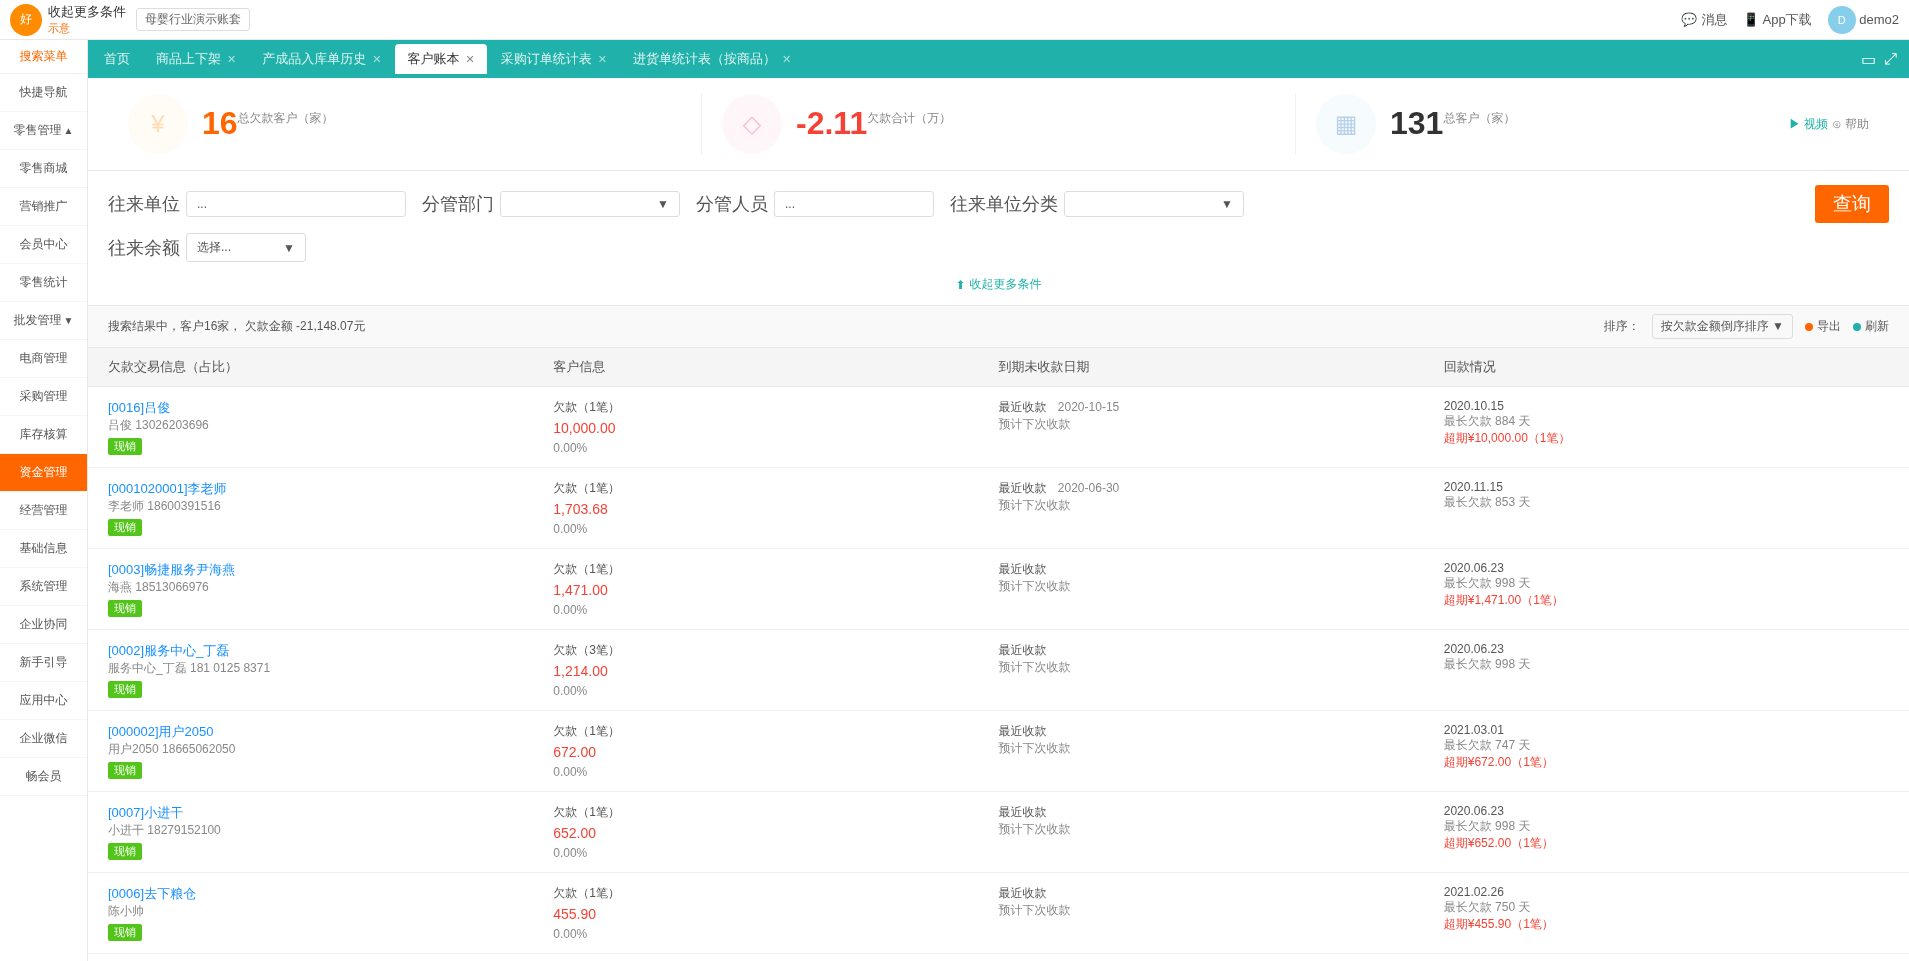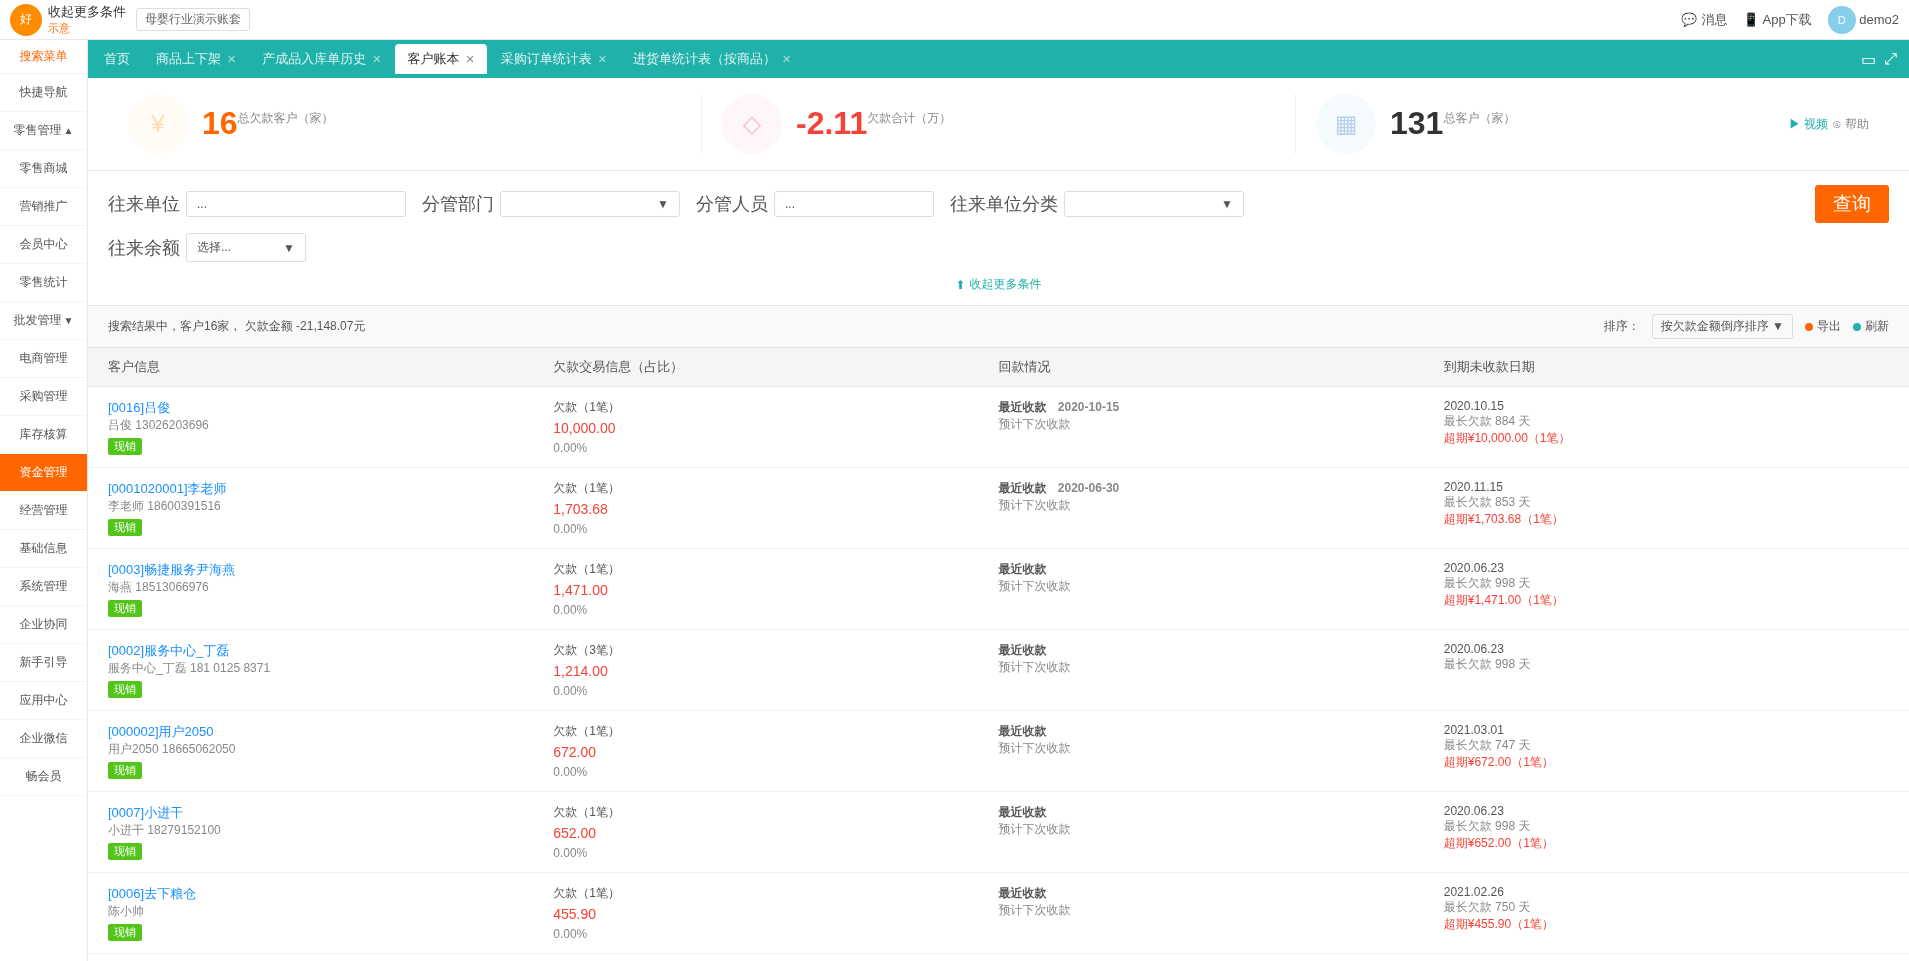--- a/index.html
+++ b/index.html
@@ -74,21 +74,21 @@
     
     .table-section { background: #fff; margin: 0; }
     .table-header { display: grid; grid-template-columns: 1fr 1fr 1fr 1fr; padding: 10px 20px; background: #f5f5f5; border-bottom: 1px solid #e8e8e8; font-size: 13px; color: #555; font-weight: 500; }
     .table-row { display: grid; grid-template-columns: 1fr 1fr 1fr 1fr; padding: 12px 20px; border-bottom: 1px solid #f0f0f0; align-items: start; }
     .customer-name { color: #1890ff; font-size: 13px; cursor: pointer; }
     .customer-phone { color: #888; font-size: 12px; }
     .status-badge { display: inline-block; background: #52c41a; color: #fff; font-size: 11px; padding: 1px 6px; border-radius: 2px; margin-top: 4px; }
     .debt-amount { color: #f44336; font-size: 14px; font-weight: 500; }
     .debt-count { color: #555; font-size: 12px; margin-bottom: 4px; }
     .debt-ratio { color: #888; font-size: 12px; }
-    .collection-info { font-size: 12px; color: #555; font-weight: bold; }
+    .collection-info { font-size: 12px; color: #555; }
     .collection-date { color: #888; font-size: 12px; }
     .due-date { font-size: 12px; color: #555; }
     .overdue-info { color: #f44336; font-size: 12px; }
     .overdue-days { color: #888; font-size: 12px; }
 
     
     ::-webkit-scrollbar { width: 6px; height: 6px; }
     ::-webkit-scrollbar-track { background: #f1f1f1; }
     ::-webkit-scrollbar-thumb { background: #ccc; border-radius: 3px; }
   </style>
@@ -281,24 +281,24 @@
             </div>
             <div class="action-btn">
               <span class="dot"></span>
               <span>刷新</span>
             </div>
           </div>
         </div>
 
         <div class="table-section">
           <div class="table-header">
+            <div>欠款交易信息（占比）</div>
             <div>客户信息</div>
-            <div>欠款交易信息（占比）</div>
+            <div>到期未收款日期</div>
             <div>回款情况</div>
-            <div>到期未收款日期</div>
           </div>
 
           <div id="table-rows-container">
               <div class="table-row">
     <div>
       <div>
         <span class="customer-name">[0016]吕俊</span>
       </div>
       <div class="customer-phone">吕俊 13026203696</div>
       <span class="status-badge">现销</span>
@@ -341,21 +341,20 @@
     <div>
       <div class="collection-info">
         <span>最近收款</span>
         <span style="margin-left:8px;color:#888;">2020-06-30</span>
       </div>
       <div class="collection-date">预计下次收款</div>
     </div>
     <div>
       <div class="due-date">2020.11.15</div>
       <div class="overdue-days">最长欠款 853 天</div>
-      <div class="overdue-info" style="cursor:pointer;">超期¥1,703.68（1笔）</div>
     </div>
   </div>
               <div class="table-row">
     <div>
       <div>
         <span class="customer-name">[0003]畅捷服务尹海燕</span>
       </div>
       <div class="customer-phone">海燕 18513066976</div>
       <span class="status-badge">现销</span>
     </div>

